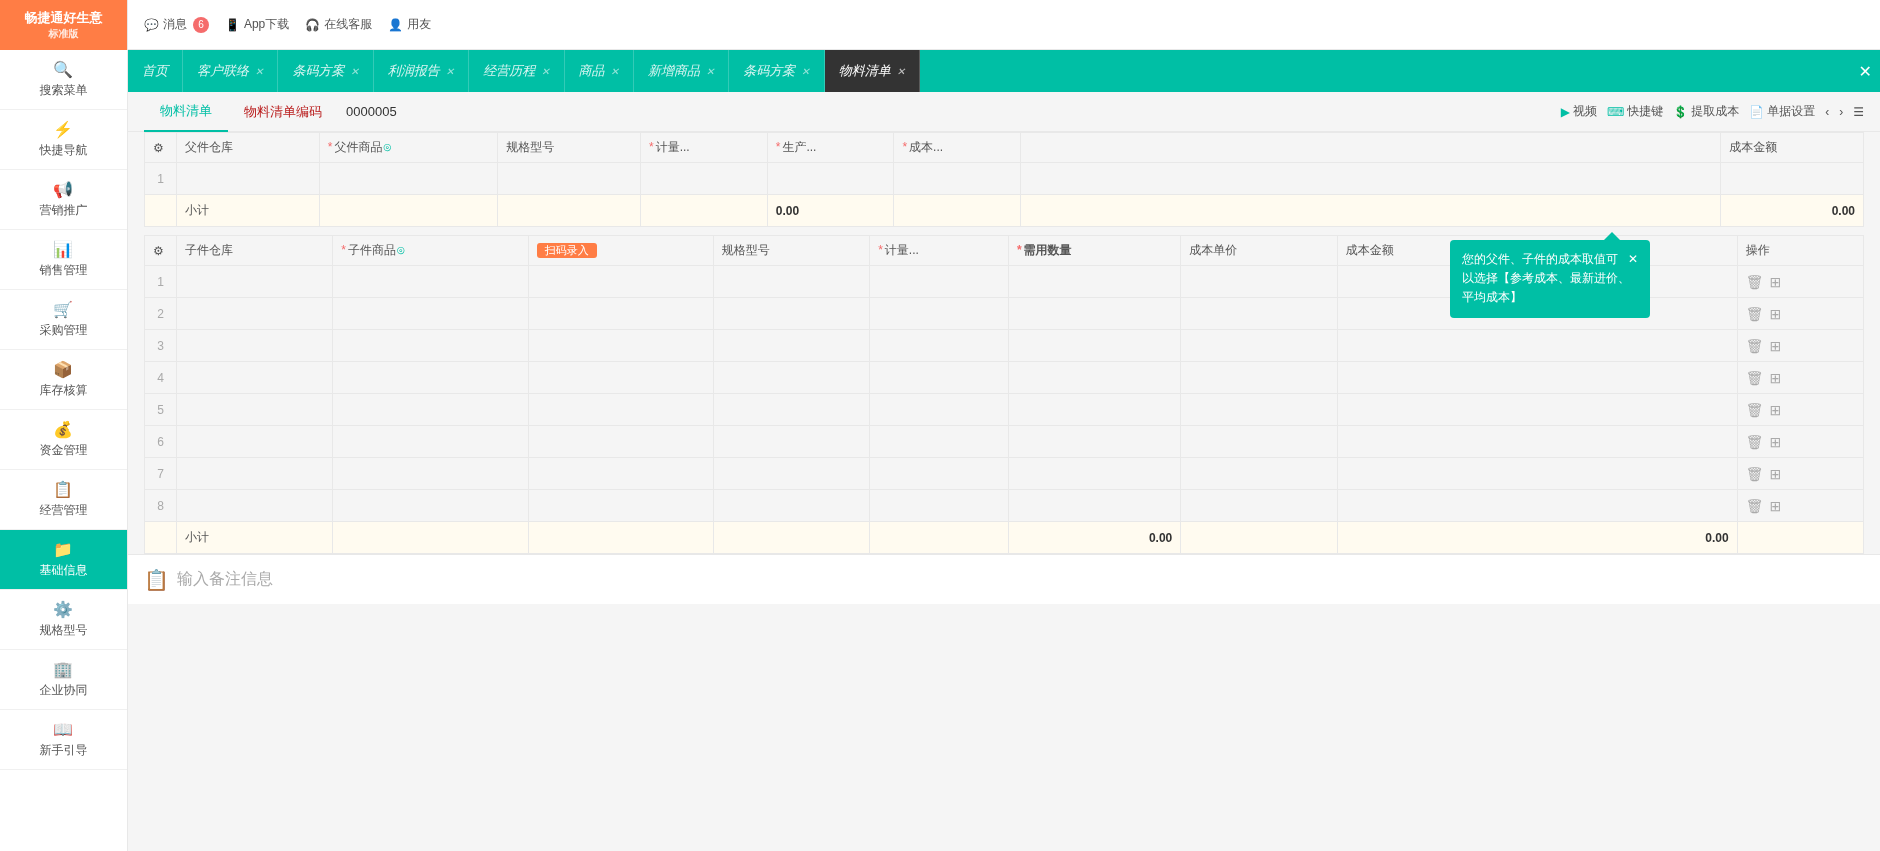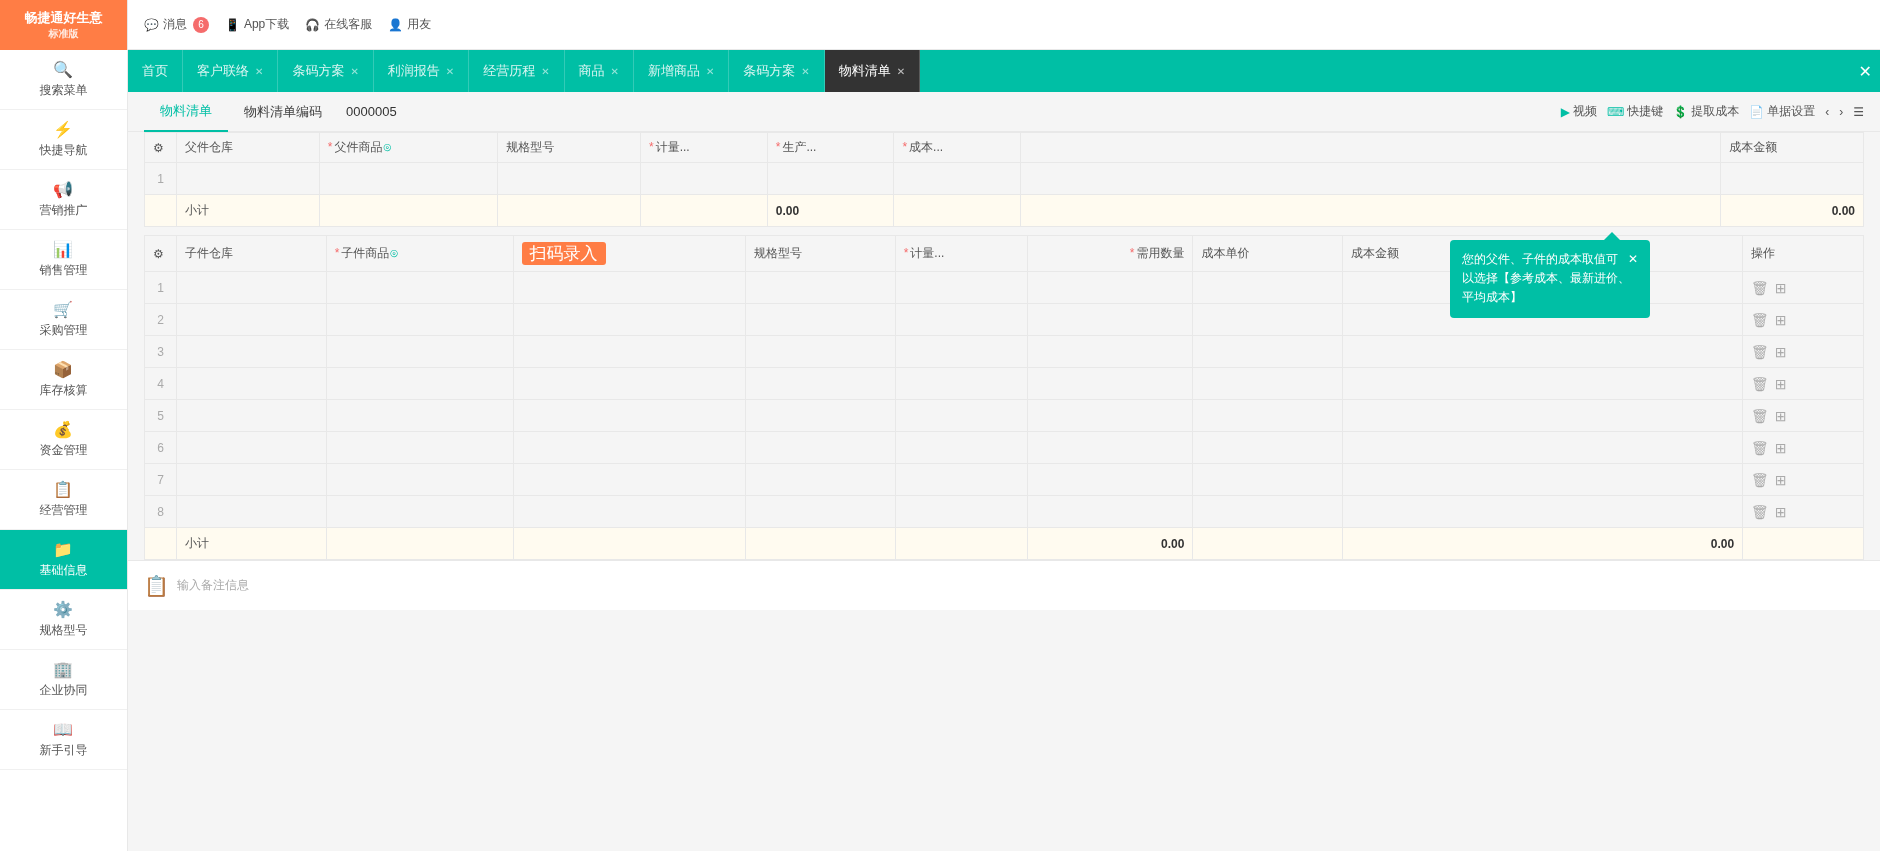--- a/index.html
+++ b/index.html
@@ -116,21 +116,21 @@
       height: 40px;
       display: flex;
       align-items: center;
       cursor: pointer;
       color: #555;
       font-size: 13px;
       border-bottom: 2px solid transparent;
     }
     .sub-tab.active { color: #00bfa5; border-bottom: 2px solid #00bfa5; }
     .sub-tab-code { margin-left: 16px; color: #333; font-size: 13px; display: flex; align-items: center; }
-    .sub-tab-label { color: #404040; font-size: 13px; }
+    .sub-tab-label { color: #b91c1c; font-size: 13px; }
     .sub-tab-value { color: #333; font-size: 13px; margin-left: 24px; }
 
     
     .toolbar-right {
       margin-left: auto;
       display: flex;
       align-items: center;
       gap: 10px;
       color: #555;
       font-size: 12px;
@@ -176,21 +176,21 @@
     .required-star { color: #f56c6c; margin-right: 2px; }
     .col-setting { color: #666; text-align: center; width: 32px; }
 
     
     .scan-btn {
       background: #ff7d45;
       color: #fff;
       border: none;
       padding: 0 8px;
       border-radius: 3px;
-      font-size: 17px;
+      font-size: 11px;
       cursor: pointer;
     }
 
     
     .action-icons { display: flex; gap: 6px; color: #aaa; }
     .action-icon { cursor: pointer; font-size: 14px; }
 
     
     .tooltip-box {
       position: absolute;
@@ -219,21 +219,21 @@
     
     .bottom-bar {
       display: flex;
       align-items: center;
       padding: 8px 16px;
       border-top: 1px solid #e8e8e8;
       background: #fff;
       height: 50px;
     }
     .bottom-icon { color: #00bfa5; font-size: 20px; margin-right: 8px; }
-    .bottom-text { color: #aaa; font-size: 12px; }
+    .bottom-text { color: #aaa; font-size: 16px; }
 
     
     .content-wrapper { position: relative; flex: 1; overflow-y: auto; }
   </style>
 </head>
 <body>
 
 <div class="sidebar">
   <div class="sidebar-logo">
     <span>畅捷通好生意</span>
@@ -309,21 +309,21 @@
         <span>在线客服</span>
       </div>
       <div class="header-right-item">
         <span>👤</span>
         <span>用友</span>
       </div>
     </div>
   </div>
 
   <div class="nav-tabs">
-    <div id="nav-tabs-container" style="display:flex;align-items:flex-end;flex:1;overflow:hidden;">
+    <div id="nav-tabs-container" style="display:flex;align-items:flex-end;flex:1;overflow:hidden;font-style:italic;">
         <div class="nav-tab">
           <span>首页</span>
         </div>
         <div class="nav-tab">
           <span>客户联络</span>
           <span class="close-x">✕</span>
         </div>
         <div class="nav-tab">
           <span>条码方案</span>
           <span class="close-x">✕</span>
@@ -440,21 +440,21 @@
     <div class="section" style="margin-top:8px;">
       <table class="data-table">
         <thead>
           <tr>
             <th class="col-setting">⚙</th>
             <th>子件仓库</th>
             <th><span class="required-star">*</span>子件商品<span style="color:#00bfa5;">⊙</span></th>
             <th><button class="scan-btn">扫码录入</button></th>
             <th>规格型号</th>
             <th><span class="required-star">*</span>计量...</th>
-            <th style="text-align:right;"><span class="required-star">*</span>需用数量</th>
+            <th style="text-align:left;font-weight:bold;"><span class="required-star">*</span>需用数量</th>
             <th>成本单价</th>
             <th style="width:400px;">成本金额</th>
             <th>操作</th>
           </tr>
         </thead>
         <tbody id="child-tbody">
             <tr>
     <td class="row-num">1</td>
     <td></td>
     <td></td>

